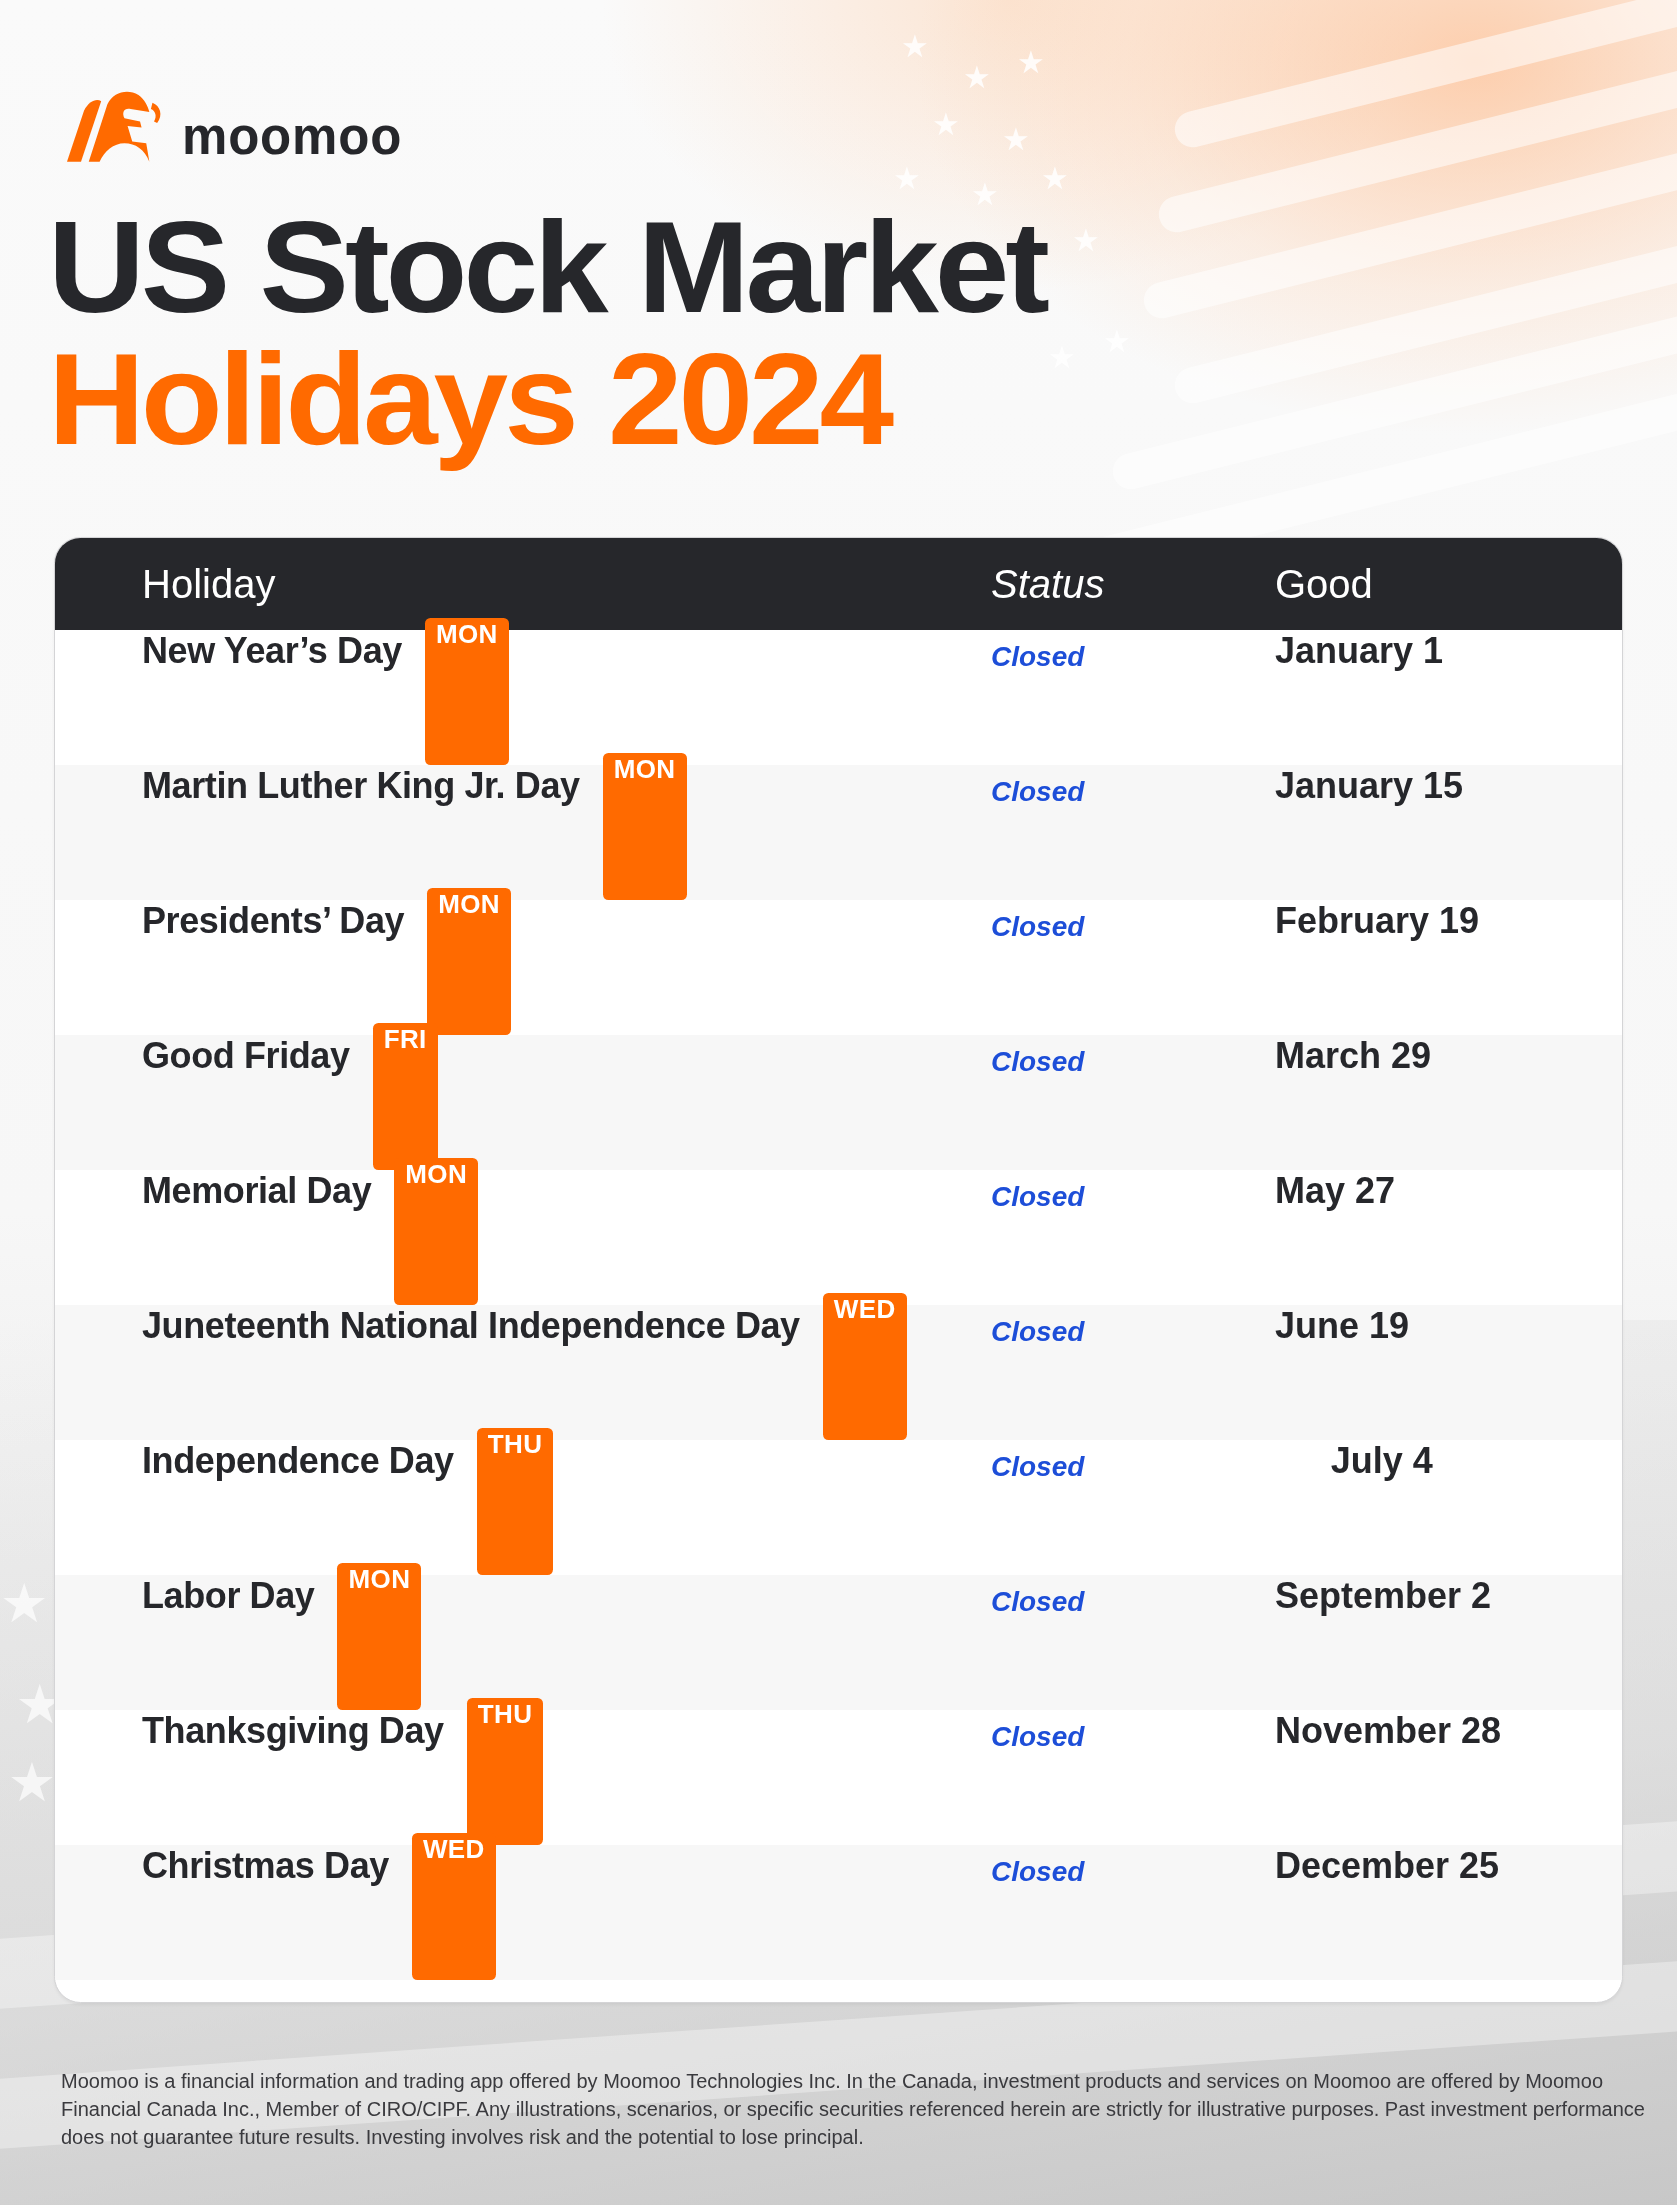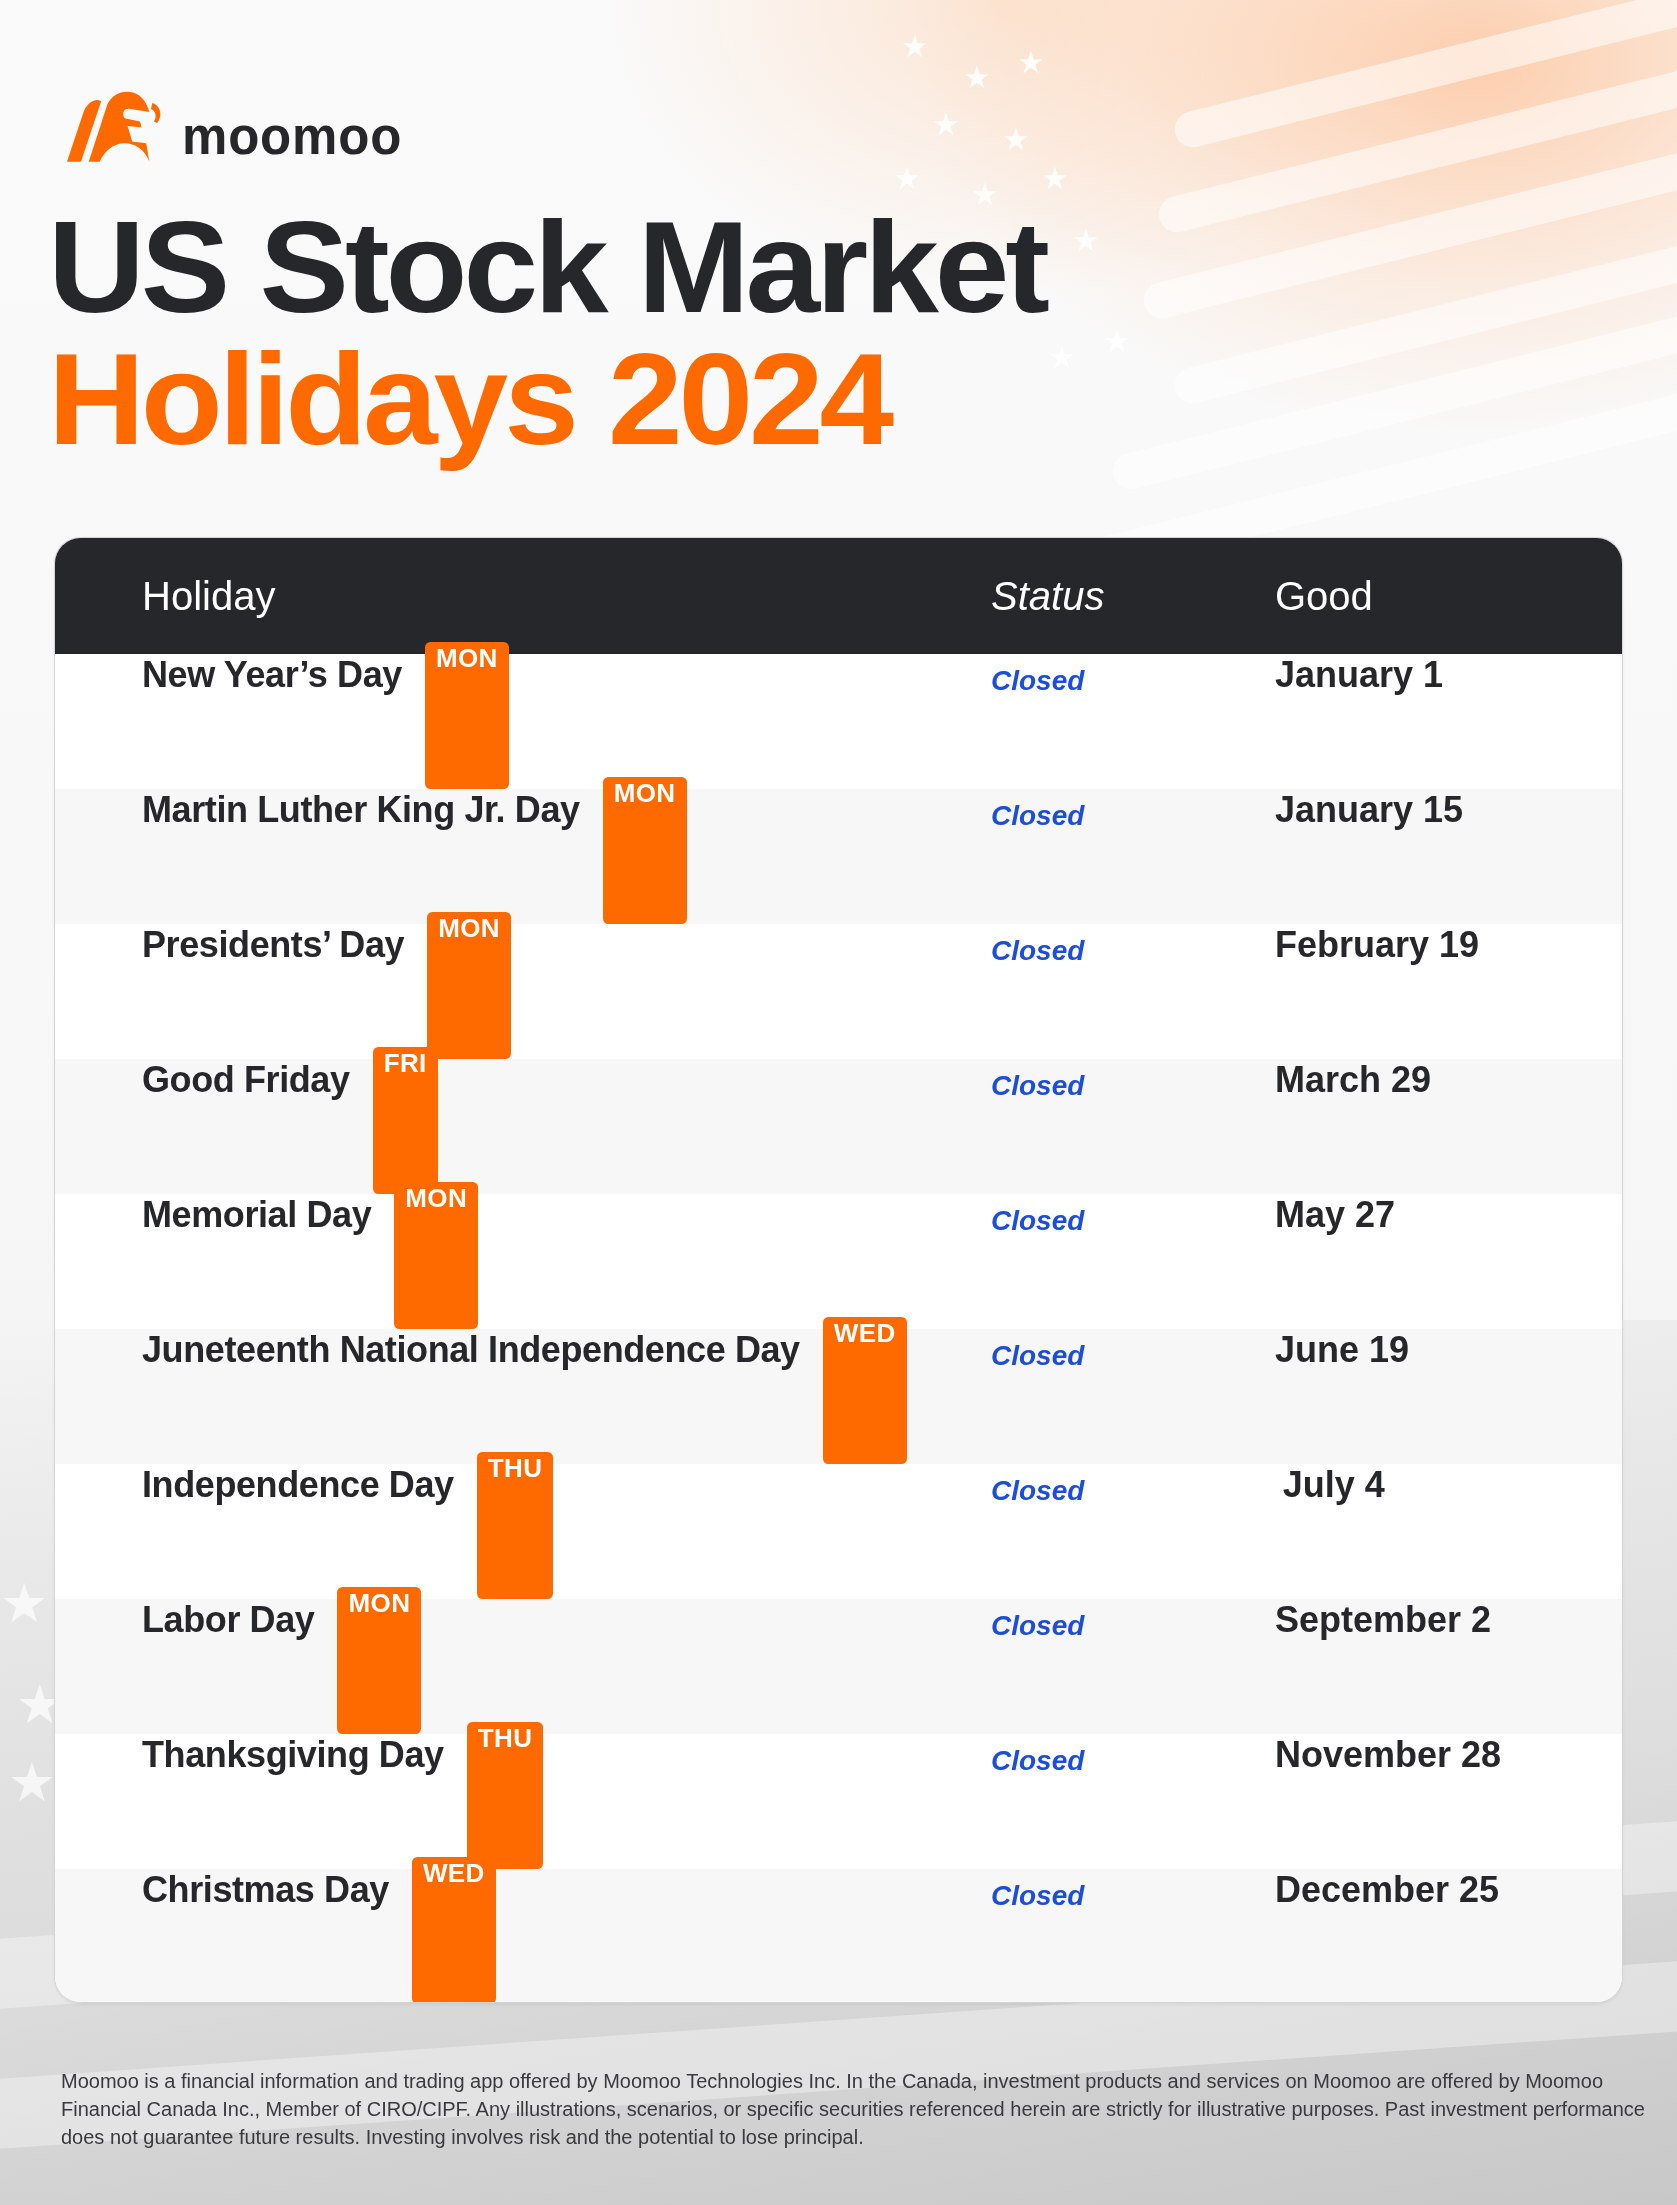--- a/index.html
+++ b/index.html
@@ -51,21 +51,21 @@
     transform: scaleX(1.04); transform-origin: left top;
   }
 
   .table {
     position: absolute; left: 54px; top: 537px; width: 1569px; height: 1466px;
     border-radius: 26.4px; overflow: hidden; background: #ffffff;
     border: 1.6px solid #d4d4d6;
     box-shadow: 0 1.6px 3.1px rgba(0,0,0,0.05);
   }
   .thead {
-    height: 116px; background: #26272b; display: flex; align-items: center;
+    height: 92px; background: #26272b; display: flex; align-items: center;
   }
   .thead .th { color: #ffffff; font-size: 40px; font-weight: 400; }
   .col-holiday { position: absolute; left: 87px; }
   .col-status { position: absolute; left: 936px; font-style: italic; }
   .col-date { position: absolute; left: 1220px; }
   .thead .th { position: absolute; }
   .thead { position: relative; }
 
   .tr { position: relative; height: 135px; display: flex; align-items: center; }
   .tr.alt { background: #f7f7f7; }
@@ -214,21 +214,21 @@
   </div>
 
   <div class="tr">
     <div class="cell col-holiday">
       <span class="holiday-name">Independence Day</span>
       <span class="badge">THU</span>
     </div>
     <div class="cell col-status">
         <span class="status">Closed</span>
       </div>
-    <div class="cell col-date" style="padding-left:7.8px;">
+    <div class="cell col-date" style="padding-left:7.8px;margin-left:48px;">
         <span class="date">July 4</span>
       </div>
   </div>
 
   <div class="tr alt">
     <div class="cell col-holiday">
       <span class="holiday-name">Labor Day</span>
       <span class="badge">MON</span>
     </div>
     <div class="cell col-status">

